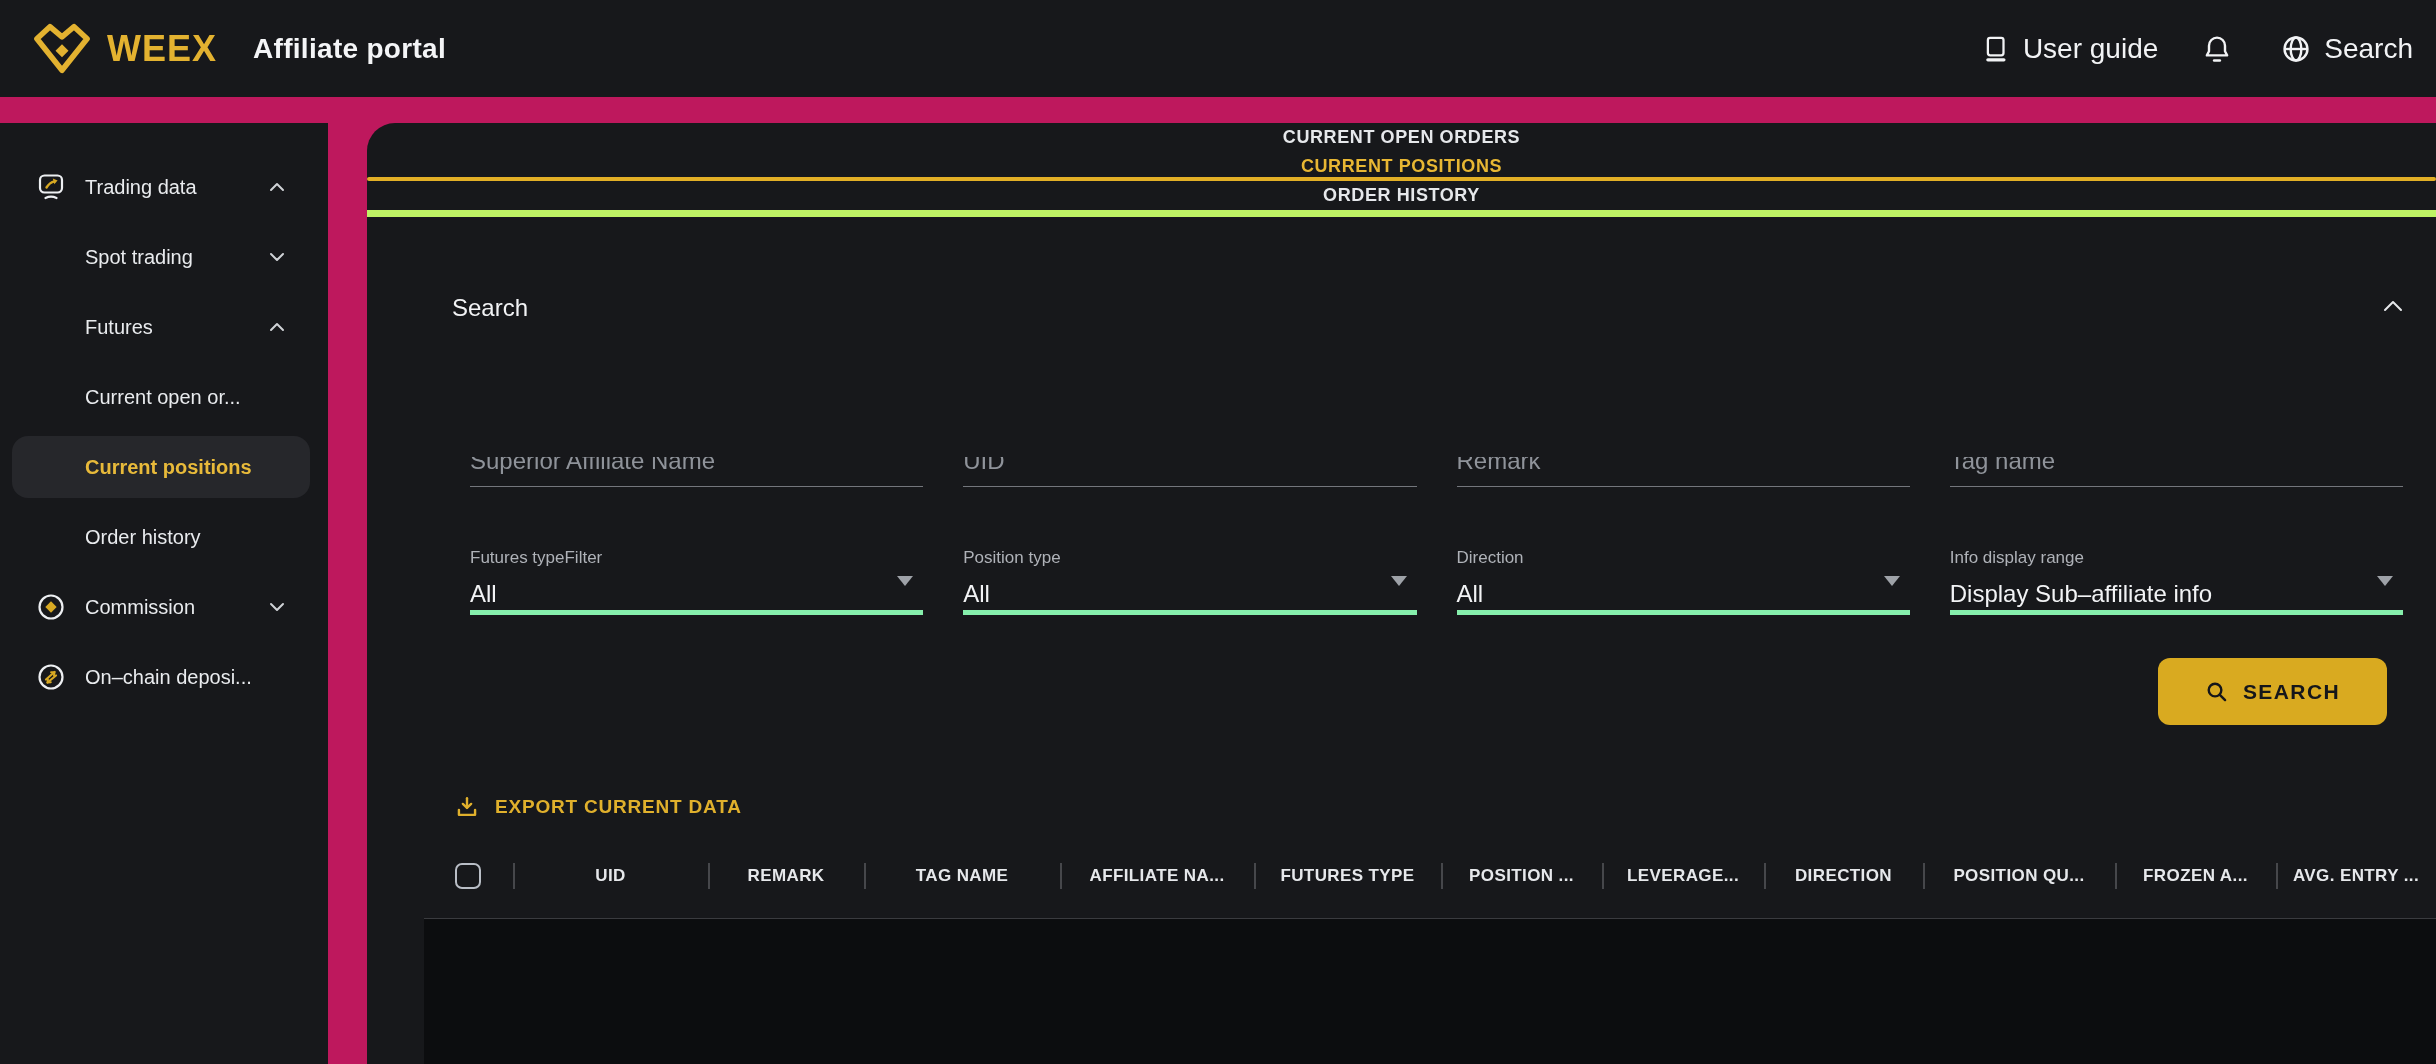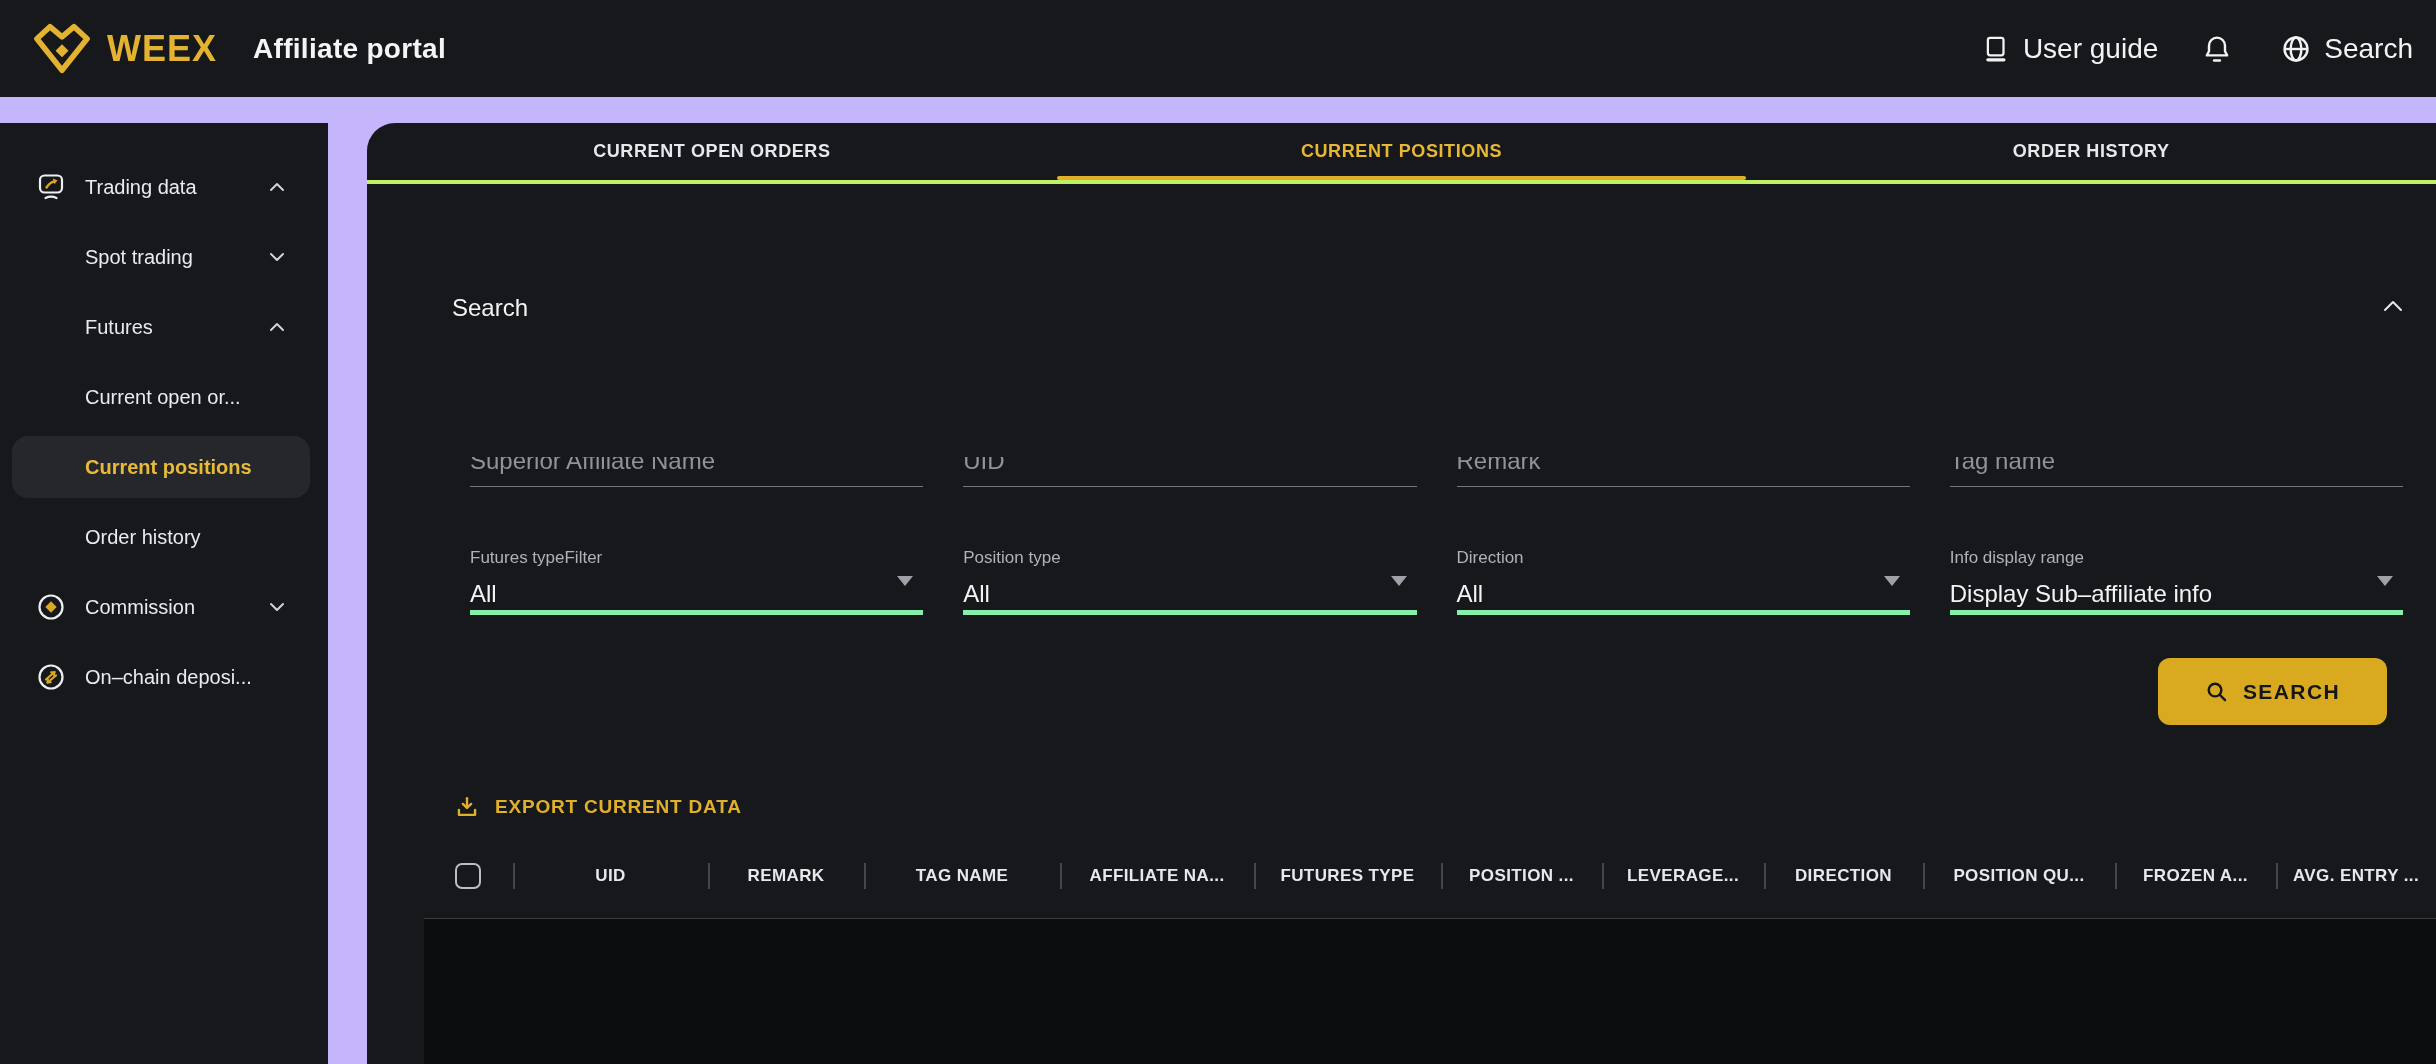--- a/index.html
+++ b/index.html
@@ -1,19 +1,19 @@
 <!DOCTYPE html>
 <html><head>
 <meta charset="utf-8">
 <style>
   * { margin:0; padding:0; box-sizing:border-box; }
   html,body { background:#000; }
   .app {
     position:relative; width:2436px; height:1064px; overflow:hidden;
-    background:#c4b5fd; font-family:"Liberation Sans","DejaVu Sans",sans-serif;
+    background:#be185d; font-family:"Liberation Sans","DejaVu Sans",sans-serif;
     color:#ECEEF1;
   }
   
   .topbar {
     position:absolute; left:0; top:0; width:2436px; height:97px;
     background:#17181B; display:flex; align-items:center; padding:0 23px 0 31px;
   }
   .brand { display:flex; align-items:center; gap:14px; }
   .brand-name { color:#E3B230; font-size:36px; font-weight:800; letter-spacing:1px; }
   .app-title { color:#F4F5F7; font-size:28px; font-weight:700; margin-left:22px; letter-spacing:.3px; }
@@ -34,21 +34,21 @@
   .side-item .s-icon { position:absolute; left:24px; width:30px; height:30px; display:flex; }
   .side-item .s-label { margin-left:73px; white-space:nowrap; }
   .side-item .s-chevron { margin-left:auto; margin-right:24px; display:flex; }
   .side-item.active { background:#26272B; }
   .side-item.active .s-label { color:#E8BA3A; font-weight:700; }
   
   .panel {
     position:absolute; left:367px; top:123px; right:0; bottom:0;
     background:#17181B; border-top-left-radius:28px; overflow:hidden;
   }
-  .tabs { position:absolute; left:0; top:0; right:0; height:61px; display:flex; border-bottom:4px solid #bef264; }
+  .tabs { position:absolute; left:0; top:0; right:0; height:94px; display:flex; border-bottom:7px solid #bef264;flex-direction:column; }
   .tab {
     flex:1; position:relative; display:flex; align-items:center; justify-content:center;
     font-size:18px; font-weight:600; letter-spacing:.6px; color:#E6E8EB; cursor:pointer;
   }
   .tab.active { color:#E8B733; }
   .tab .tab-underline { position:absolute; left:0; right:0; bottom:0; height:4px; background:#E2AF26; border-radius:2px; }
   .search-title { position:absolute; left:85px; top:171px; font-size:24px; color:#F2F3F5; }
   .collapse-btn { position:absolute; right:32px; top:176px; cursor:pointer; display:flex; }
   .row-fields { position:absolute; left:103px; right:33px; display:grid; grid-template-columns:repeat(4,1fr); column-gap:40px; }
   .row1 { top:332px; }

